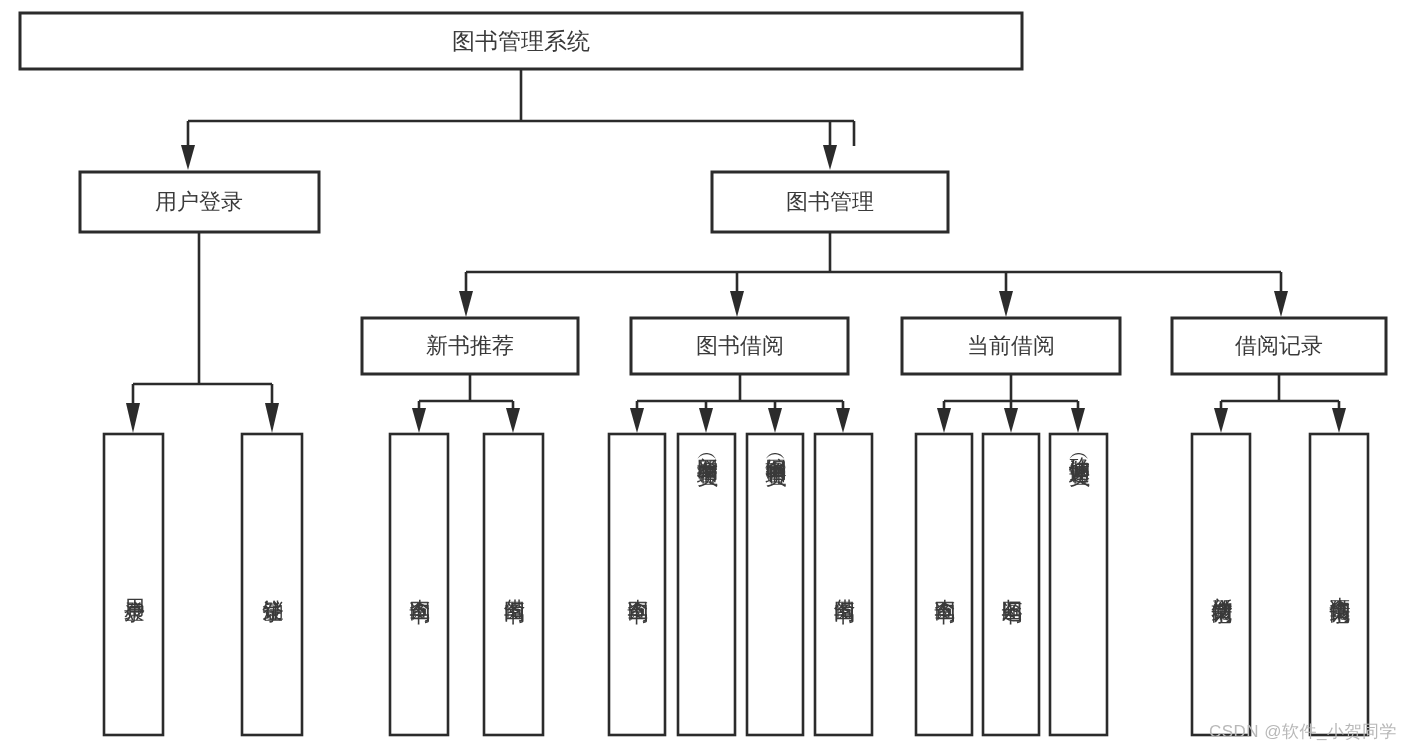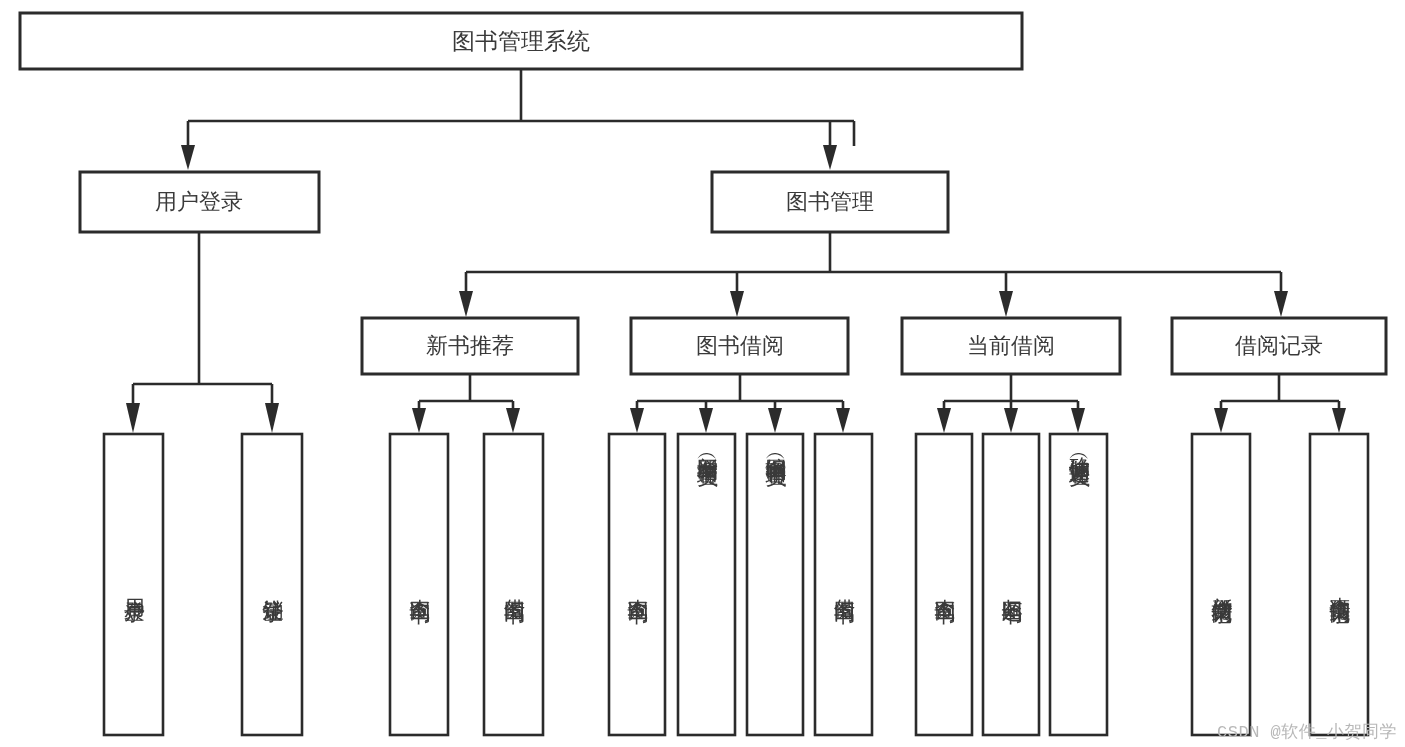--- a/index.html
+++ b/index.html
@@ -72,21 +72,21 @@
     color: #3a3a3a;
     letter-spacing: 1.5px;
     white-space: nowrap;
     text-align: center;
     pointer-events: none;
   }
   .watermark {
     position: absolute;
     right: 8px;
     bottom: 4px;
-    font-family: Liberation Mono, monospace;
+    font-family: Liberation Sans, sans-serif;
     font-size: 17px;
     color: #b8b8b8;
     letter-spacing: 0.5px;
     white-space: nowrap;
   }
 </style>
 </head>
 <body>
 
 <div id="diagram-root">

